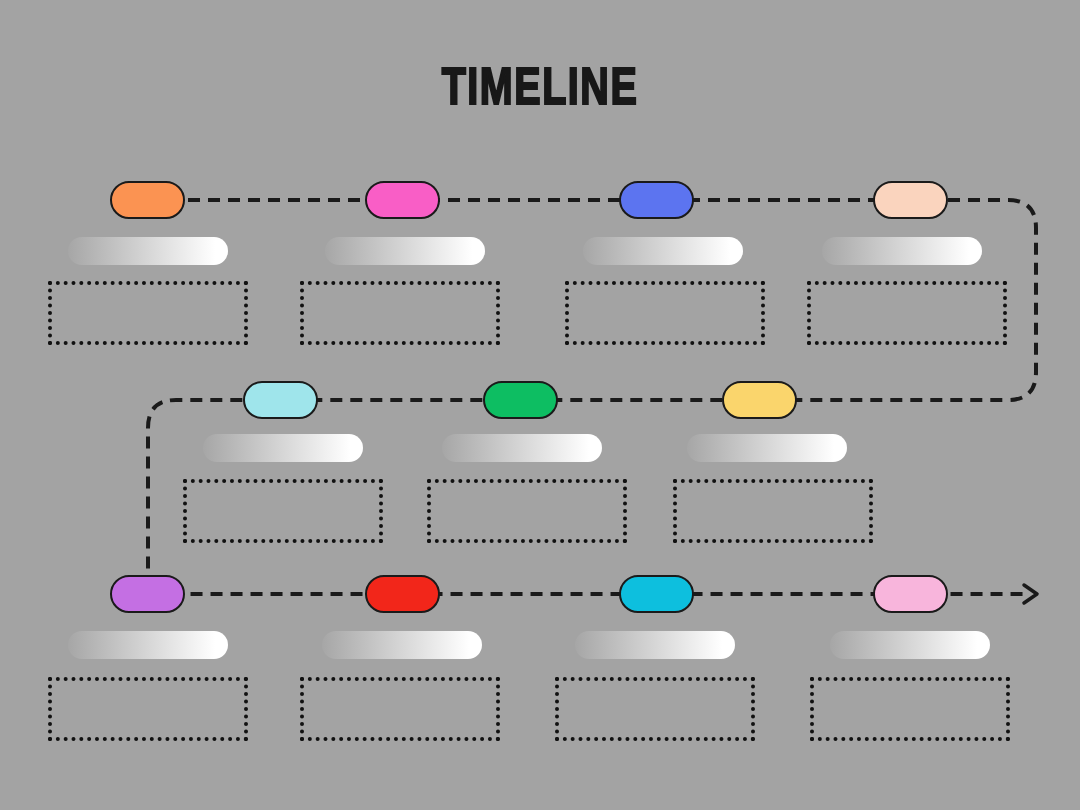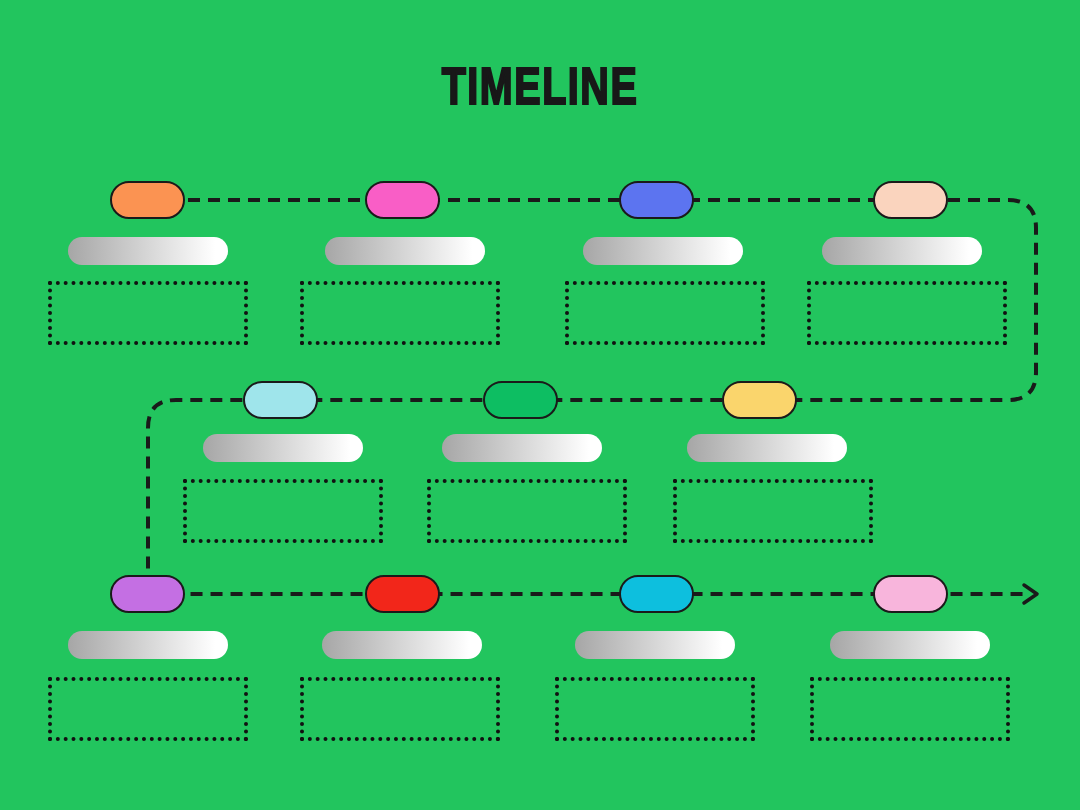--- a/index.html
+++ b/index.html
@@ -1,16 +1,16 @@
 <!DOCTYPE html>
 <html style="--line-color: #1a1a1a; --bar-start: #a6a6a6; --bar-end: #ffffff; --box-border: #111111;"><head>
 <meta charset="utf-8">
 <style>
   html,body{margin:0;padding:0;background:#ffffff;}
-  .canvas{position:relative;width:1080px;height:810px;background:#22c55e;overflow:hidden;
+  .canvas{position:relative;width:1080px;height:810px;background:#a3a3a3;overflow:hidden;
           font-family:"Liberation Sans", sans-serif;}
   .title{position:absolute;top:56px;left:0;width:100%;margin:0;text-align:center;
          font-size:52px;font-weight:bold;color:#181818;letter-spacing:2px;
          -webkit-text-stroke:2.2px #181818;transform:scaleX(0.76);transform-origin:center;}
   svg.connector{position:absolute;left:0;top:0;width:1080px;height:810px;}
   .dash{fill:none;stroke:var(--line-color,#1a1a1a);stroke-width:4;stroke-dasharray:12 8;}
   .arrow{fill:none;stroke:var(--line-color,#1a1a1a);stroke-width:3.5;stroke-linecap:round;
          stroke-linejoin:round;}
   .pill{position:absolute;width:75px;height:38px;box-sizing:border-box;
         border:2.5px solid #1a1a1a;border-radius:20px;}

